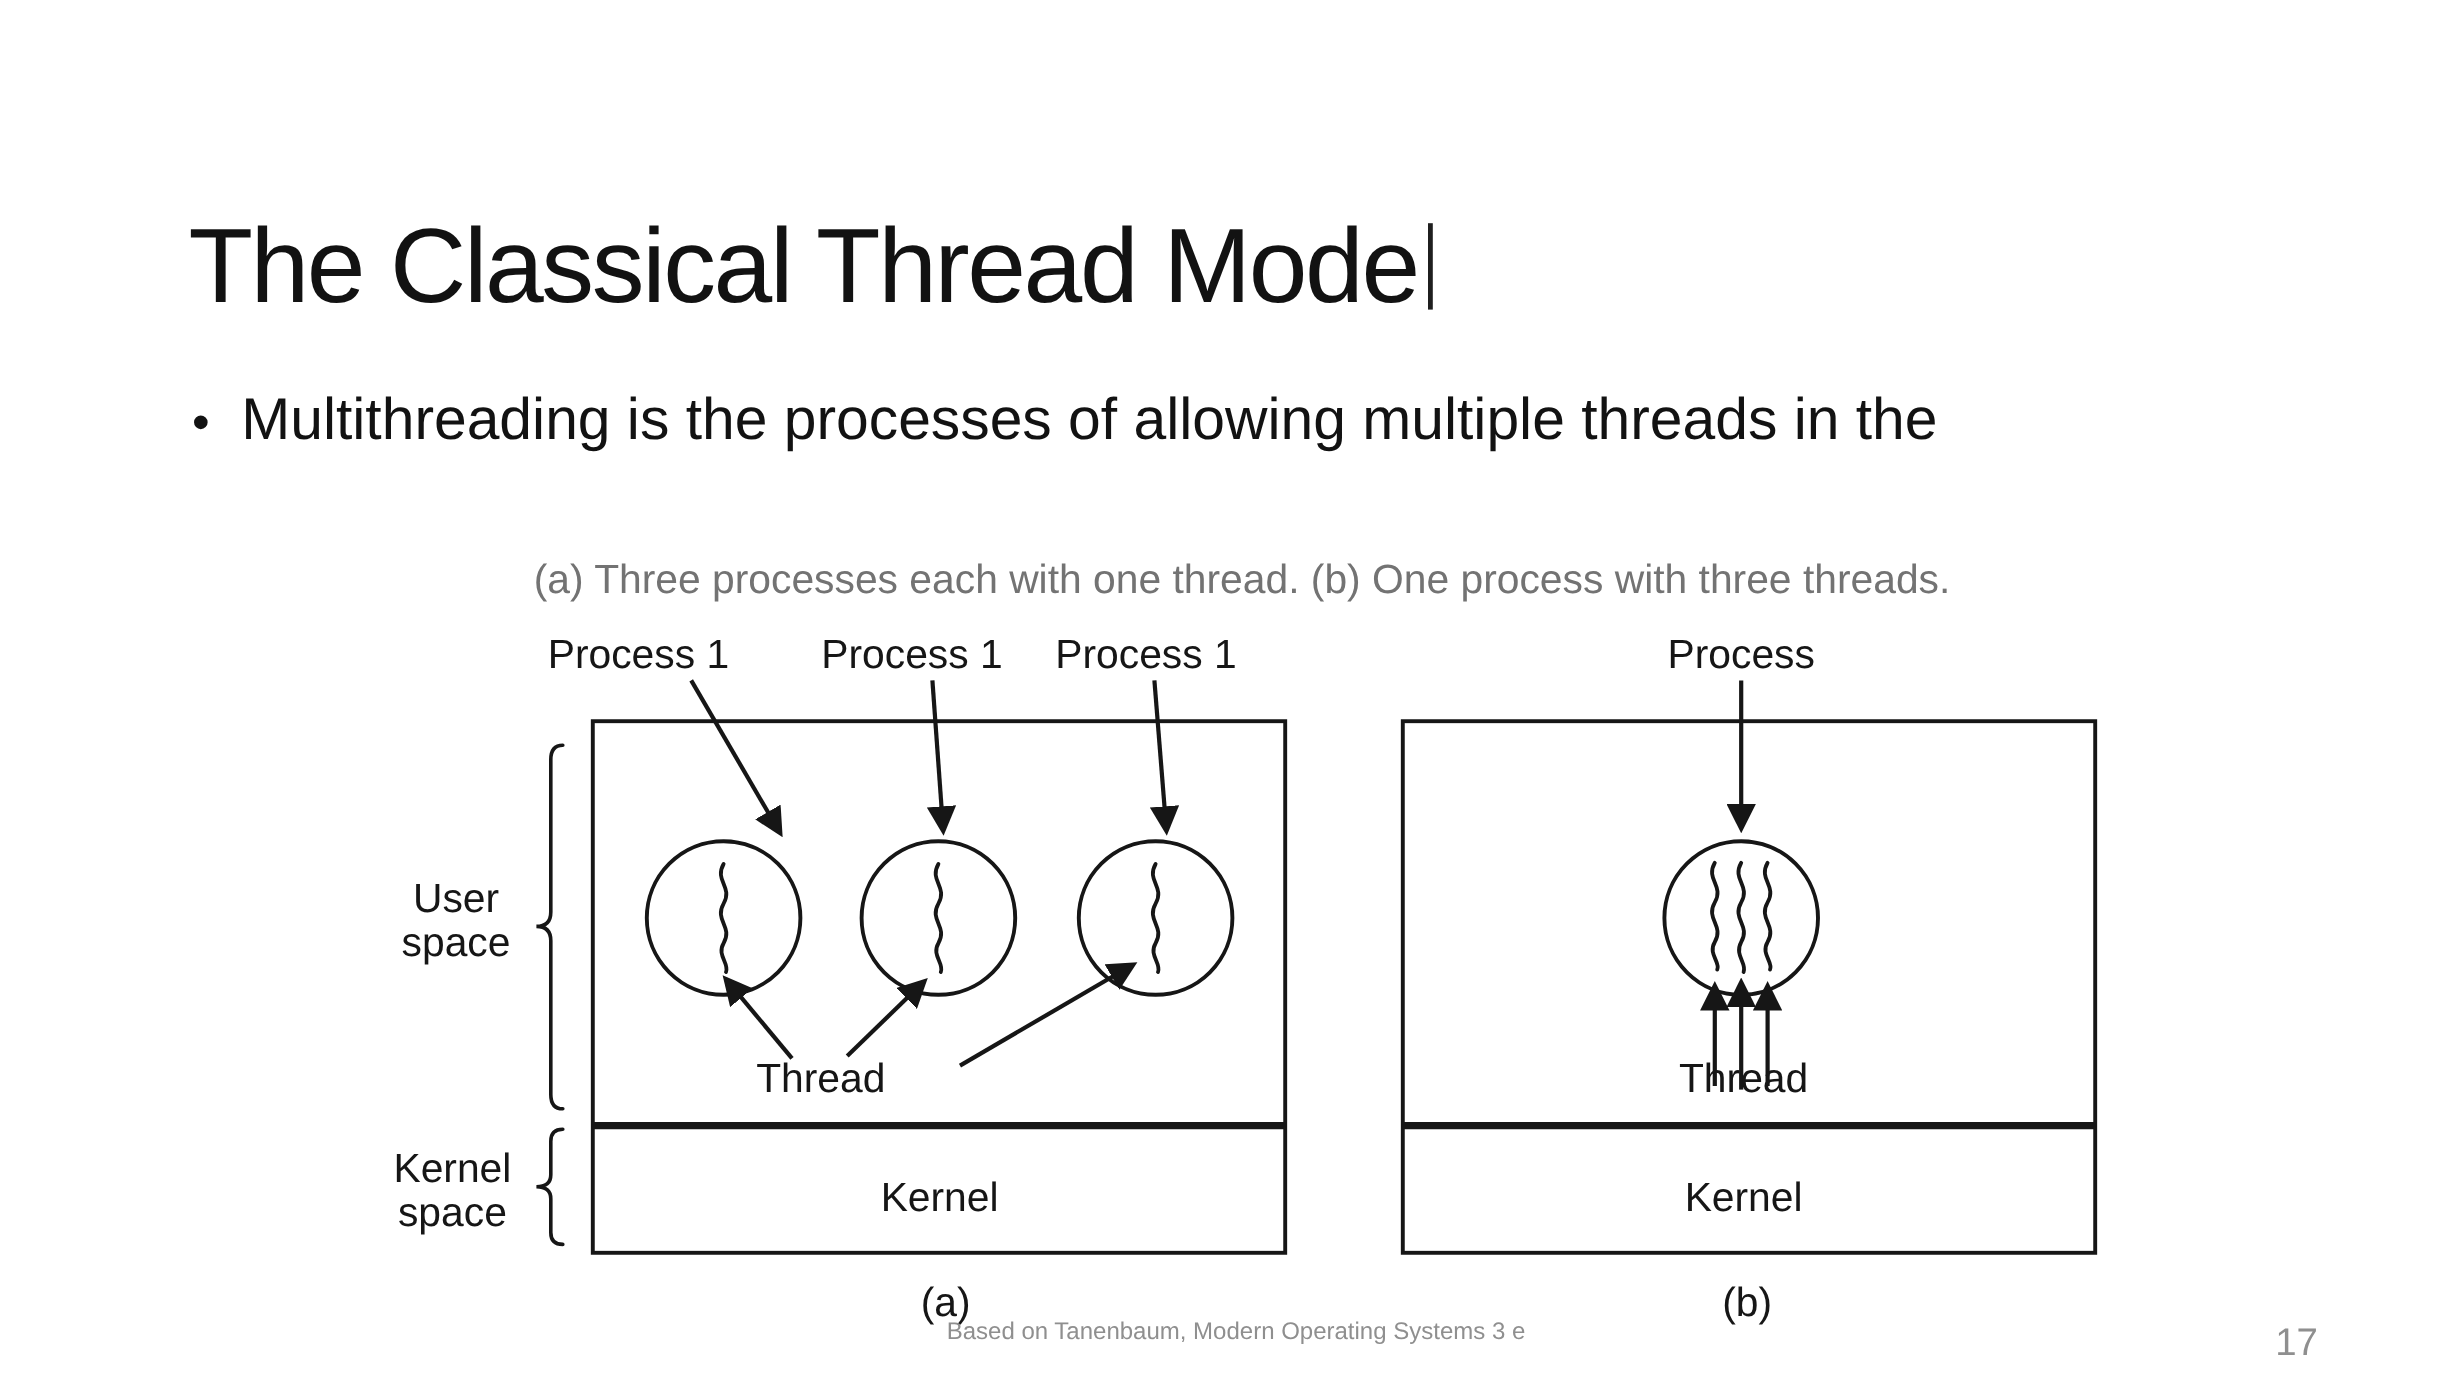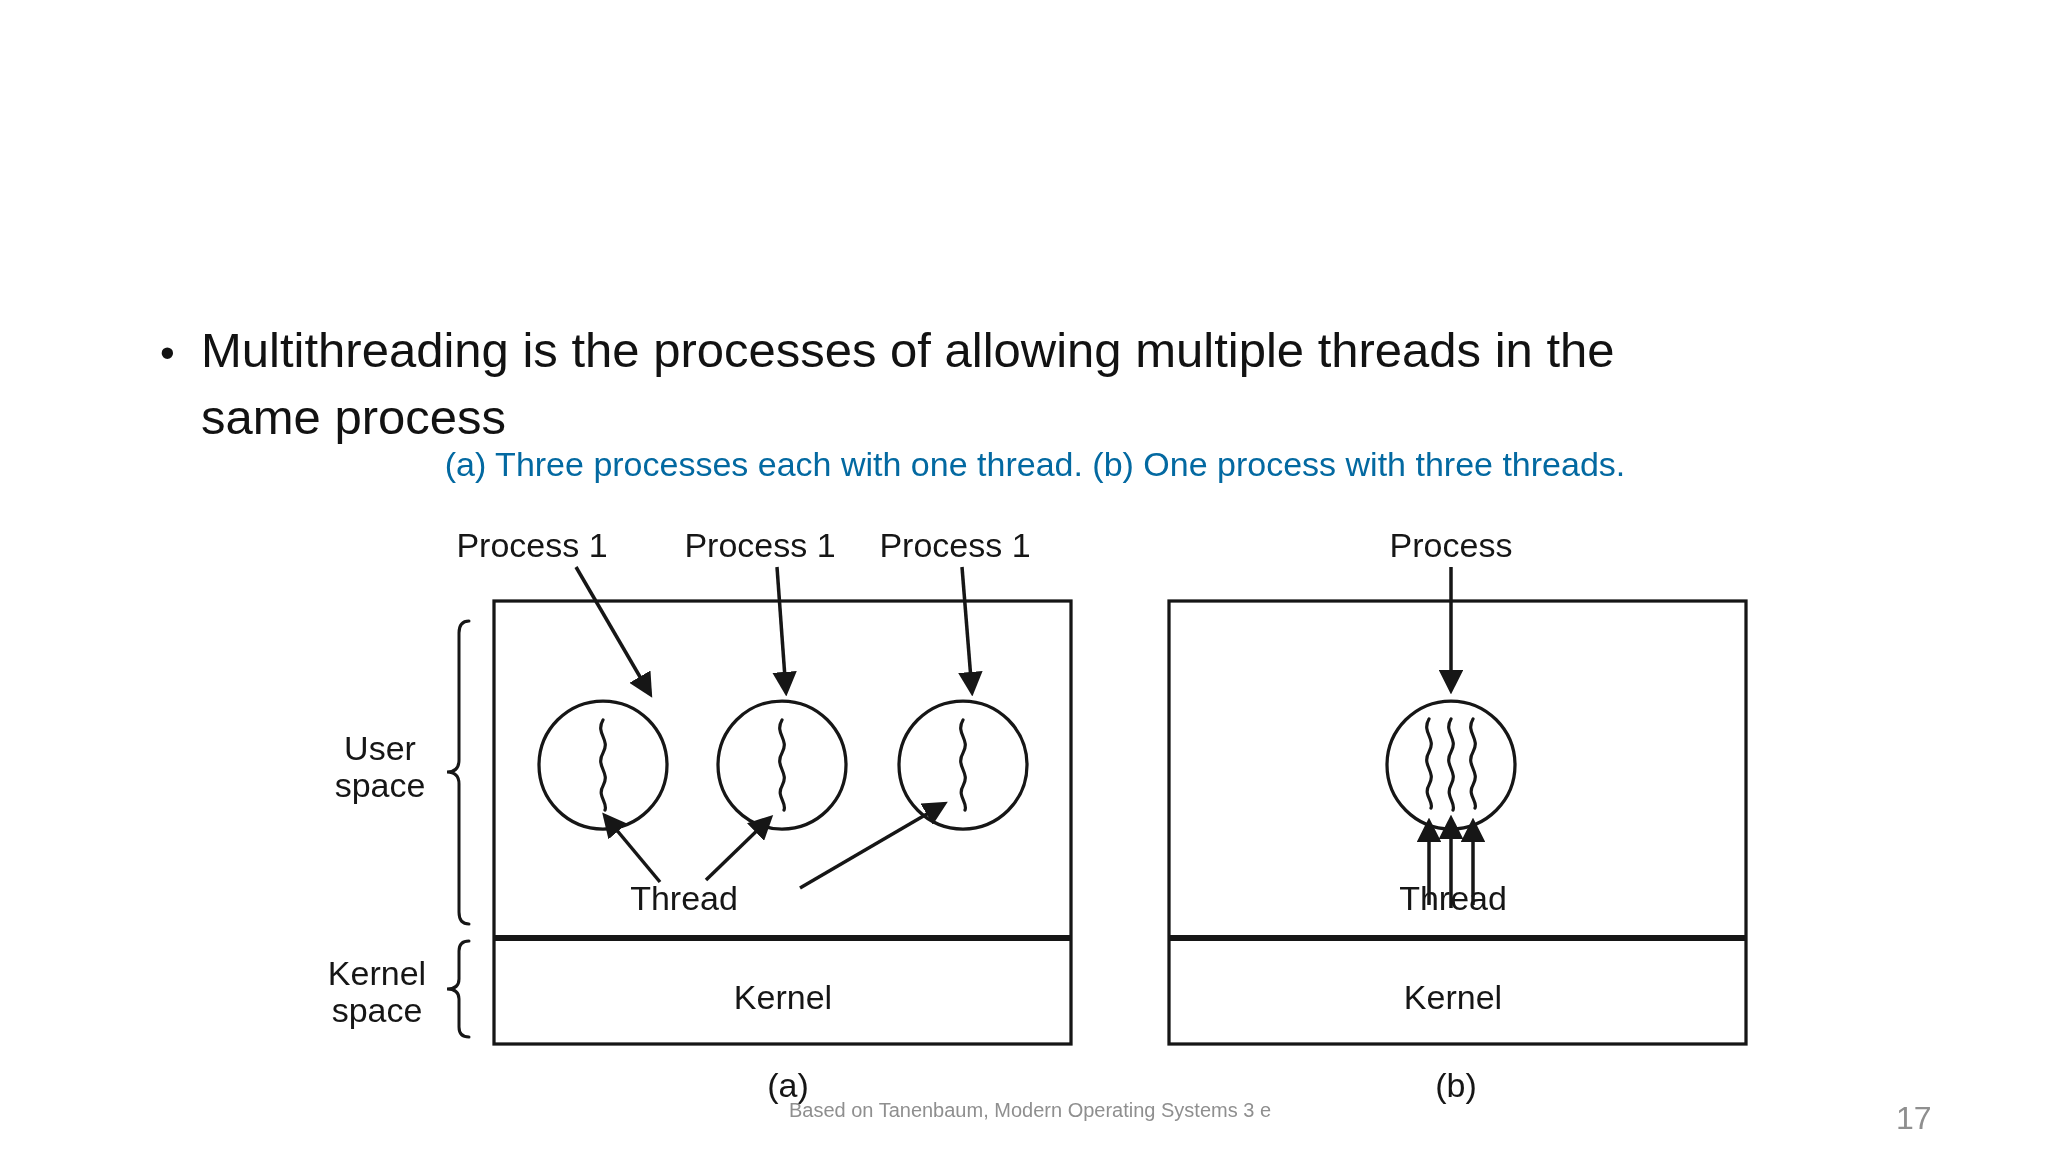--- a/index.html
+++ b/index.html
@@ -49,25 +49,25 @@
     position: absolute;
     left: 201px;
     top: 389px;
     font-size: 49px;
     color: #121212;
     white-space: nowrap;
   }
   .caption {
     position: absolute;
     left: 392px;
-    top: 445px;
+    top: 464px;
     width: 1286px;
     text-align: center;
     font-size: 34px;
-    color: #0369a1;
+    color: #737373;
   }
   .figure {
     position: absolute;
     left: 330px;
     top: 520px;
   }
   .figure text {
     font-family: "Liberation Sans", sans-serif;
     font-size: 34px;
     fill: #161616;
@@ -92,23 +92,23 @@
     top: 1100px;
     font-size: 32px;
     color: #8f8f8f;
   }
 </style>
 </head>
 <body>
 
 <div class="slide">
 
+  <h1 class="title"><span>The Classical Thread Mode</span><span class="caret"></span></h1>
 
   <div class="bullet-line1"><span class="bullet-glyph">•</span><span class="bold">Multithreading</span><span> is the processes of allowing multiple threads in the</span></div>
-  <div class="bullet-line2"><span>same process</span></div>
 
   <div class="caption">(a) Three processes each with one thread. (b) One process with three threads.</div>
 
   <svg class="figure" width="1480" height="600" viewBox="330 520 1480 600" xmlns="http://www.w3.org/2000/svg">
     <defs>
       <marker id="ah" viewBox="0 0 10 10" refX="8.2" refY="5" markerWidth="7" markerHeight="7" orient="auto-start-reverse">
         <path d="M 0 0 L 10 5 L 0 10 z" fill="#161616"></path>
       </marker>
     </defs>
 

